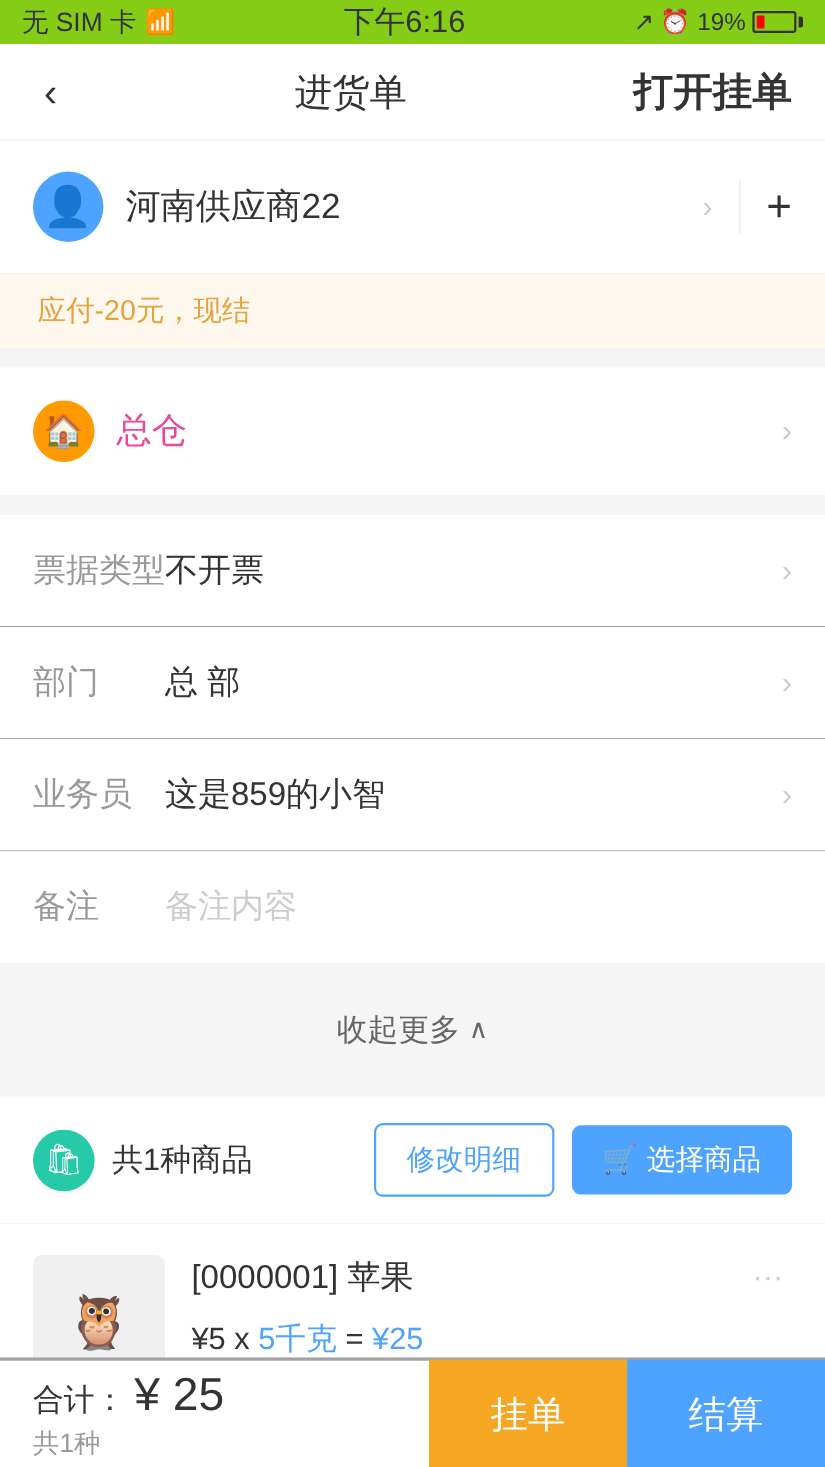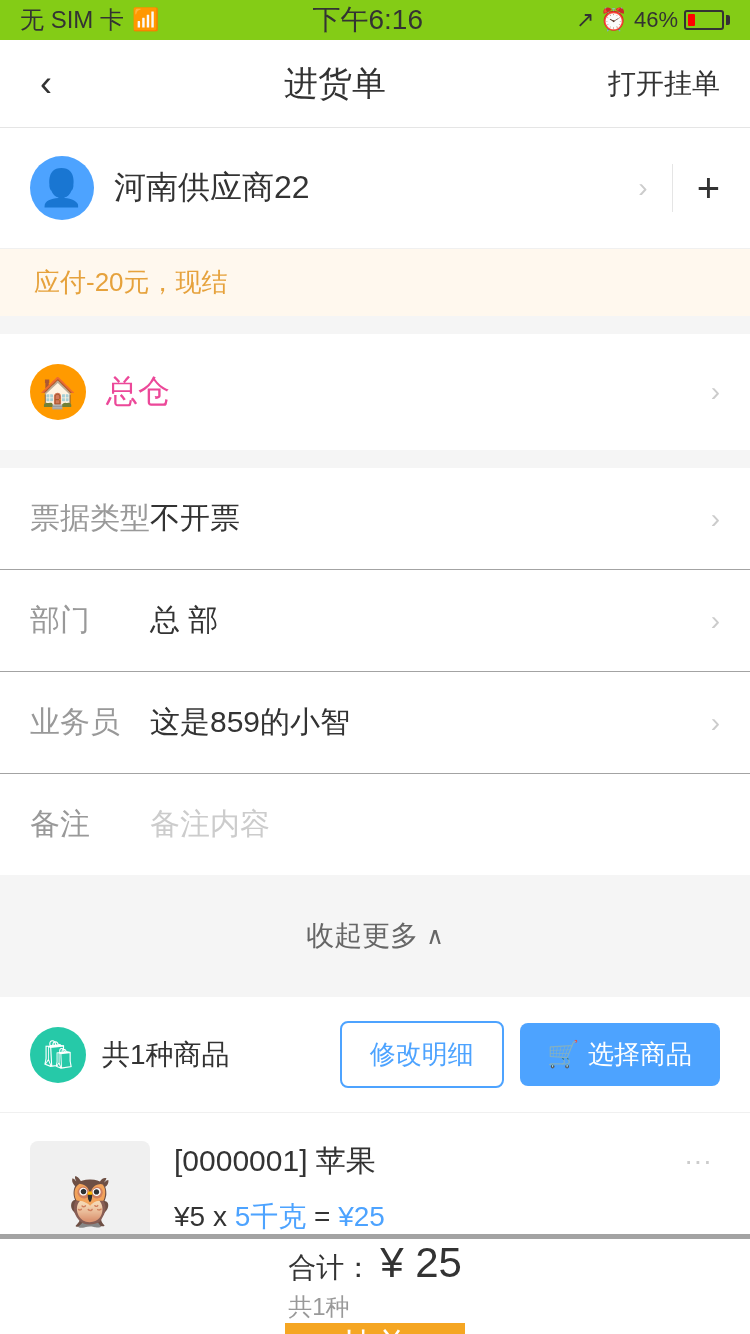--- a/index.html
+++ b/index.html
@@ -50,21 +50,21 @@
       padding: 0 30px;
       border-bottom: 1px solid #e5e5e5;
     }
     .nav-back {
       font-size: 36px; color: #333; cursor: pointer; padding: 10px;
     }
     .nav-title {
       font-size: 34px; font-weight: 500; color: #333;
     }
     .nav-action {
-      font-size: 28px; color: #333; cursor: pointer;
+      font-size: 36px; color: #333; cursor: pointer; font-weight: bold;
     }
 
     
     .content { background: #f5f5f5; }
 
     
     .card {
       background: #fff;
       margin-bottom: 18px;
     }
@@ -210,22 +210,21 @@
     
     .bottom-bar {
       position: fixed;
       bottom: 0;
       left: 0;
       width: 750px;
       height: 100px;
       background: #fff;
       display: flex;
       align-items: center;
-      border-top: 5px solid #a3a3a3;
-      flex-direction: column;
+      border-top: 3px solid #a3a3a3;
     }
     .total-section {
       flex: 1;
       padding: 0 30px;
       display: flex;
       flex-direction: column;
       justify-content: center;
     }
     .total-row {
       display: flex;
@@ -262,21 +261,21 @@
 
 <div class="status-bar">
   <div class="status-left">
     <span>无 SIM 卡</span>
     <span class="wifi-icon">📶</span>
   </div>
   <div class="status-center">下午6:16</div>
   <div class="status-right">
     <span>↗</span>
     <span>⏰</span>
-    <span>46%</span>
+    <span>19%</span>
     <div class="battery-icon">
       <div class="battery-body">
         <div class="battery-fill"></div>
       </div>
       <div class="battery-cap"></div>
     </div>
   </div>
 </div>
 
 <div class="nav-bar">

